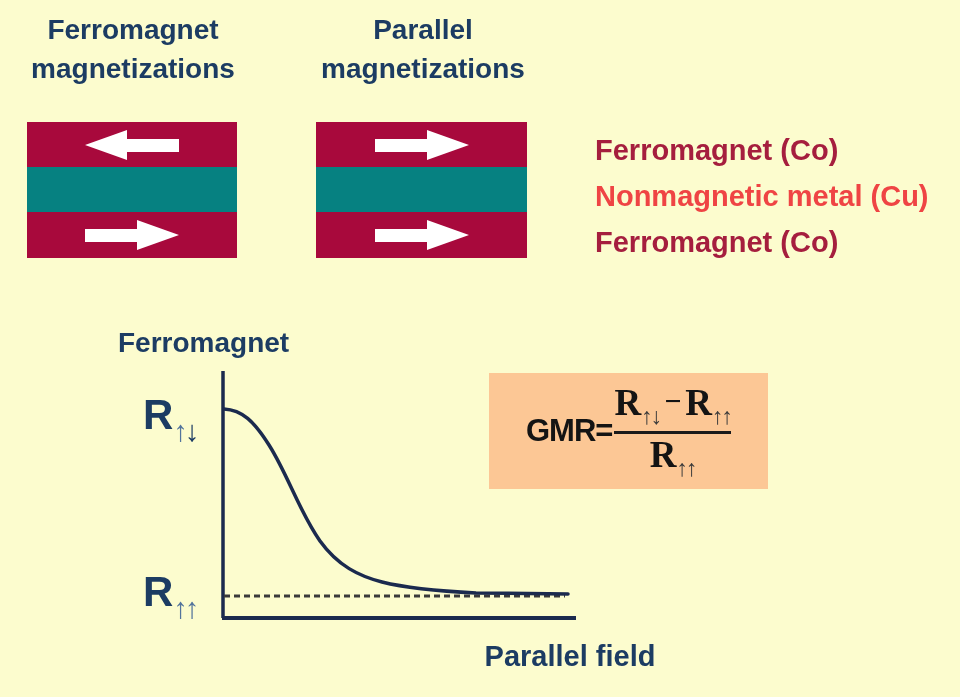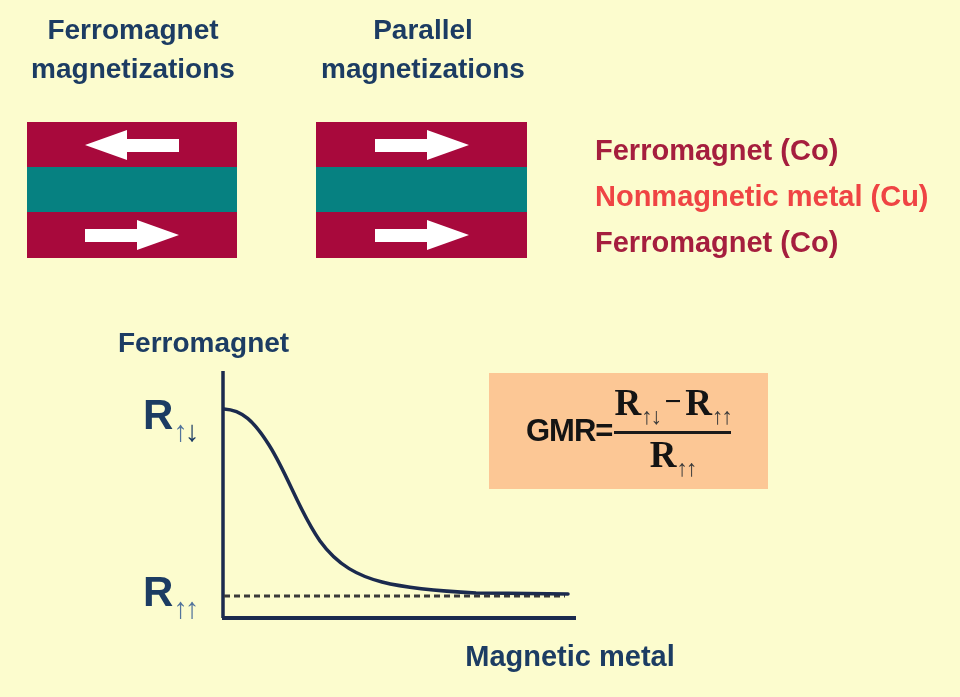--- a/index.html
+++ b/index.html
@@ -137,21 +137,21 @@
     <span class="r-base">R</span><span class="r-sub"><span class="arrow-light">↑</span><span class="arrow-light">↑</span></span>
   </div>
 
   <svg class="graph-svg" width="460" height="265" viewBox="0 0 460 265">
     <line x1="83" y1="6" x2="83" y2="253" stroke="#1B2A4E" stroke-width="3.5"></line>
     <line x1="82" y1="253" x2="436" y2="253" stroke="#1B2A4E" stroke-width="4"></line>
     <line x1="84" y1="231" x2="425" y2="231" stroke="#3A3A3A" stroke-width="3" stroke-dasharray="6 4"></line>
     <path fill="none" stroke="#1B2A4E" stroke-width="3.5" stroke-linecap="round" d="M 84 44 C 102 45 114 56 129 80 C 148 110 159 146 180 176 C 198 201 219 211 242 217 C 266 223 296 226 336 228 L 428 229"></path>
   </svg>
 
-  <div class="x-axis-title">Magnetic metal</div>
+  <div class="x-axis-title">Parallel field</div>
 
   <div class="formula-box">
     <span class="gmr-lhs">GMR=</span>
     <span class="fraction">
       <span class="frac-row"><span>R</span><span class="frac-sub">↑↓</span><span class="frac-minus">−</span><span>R</span><span class="frac-sub">↑↑</span></span>
       <span class="frac-bar"></span>
       <span class="frac-row"><span>R</span><span class="frac-sub">↑↑</span></span>
     </span>
   </div>
 

